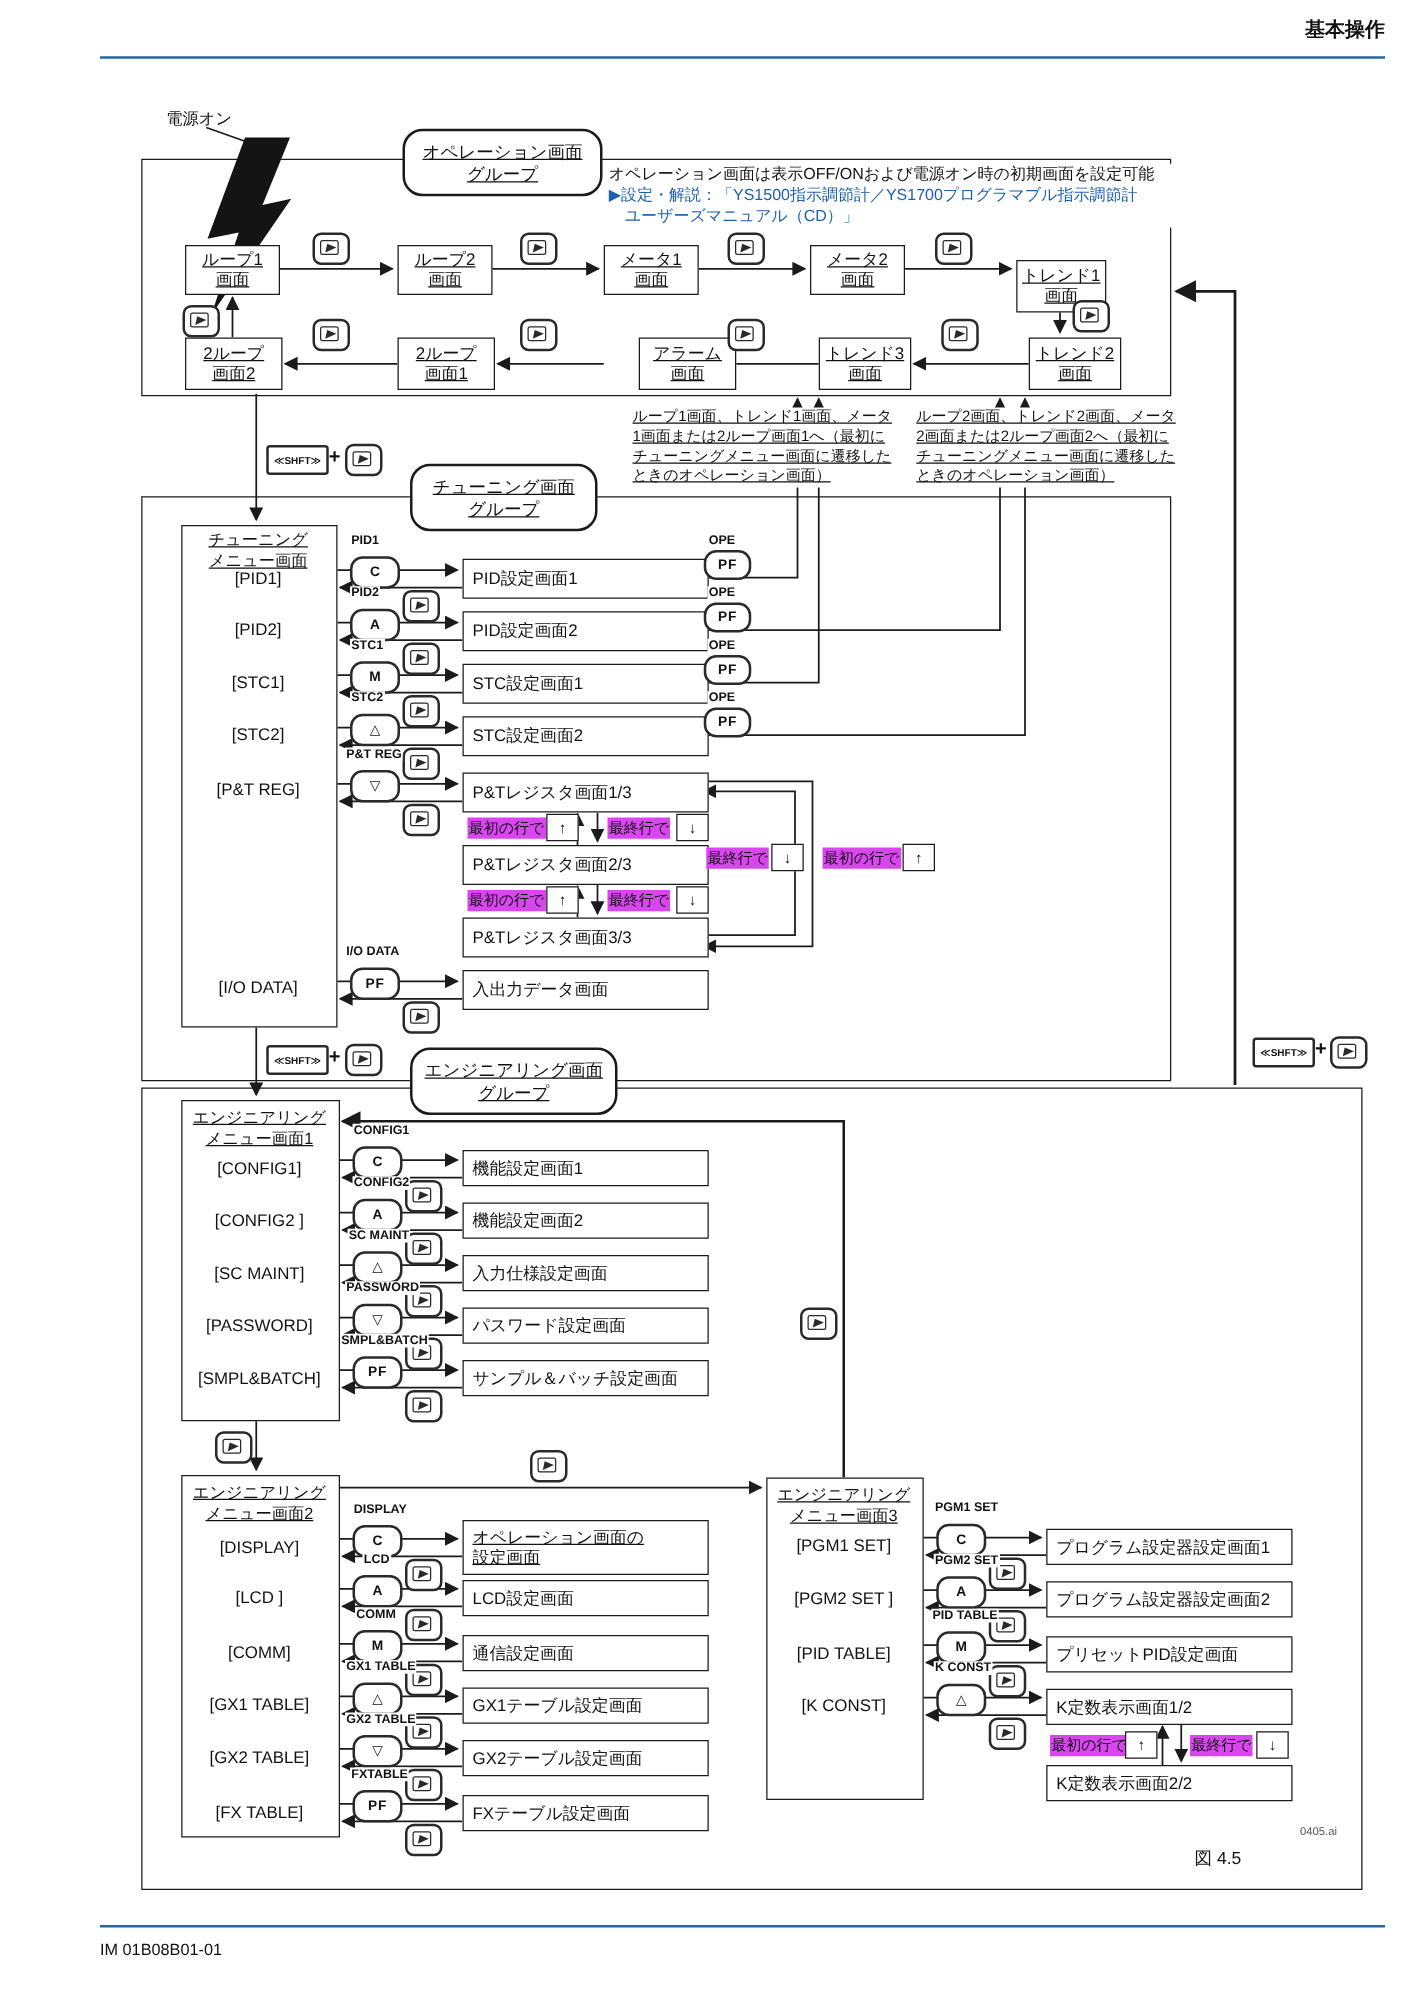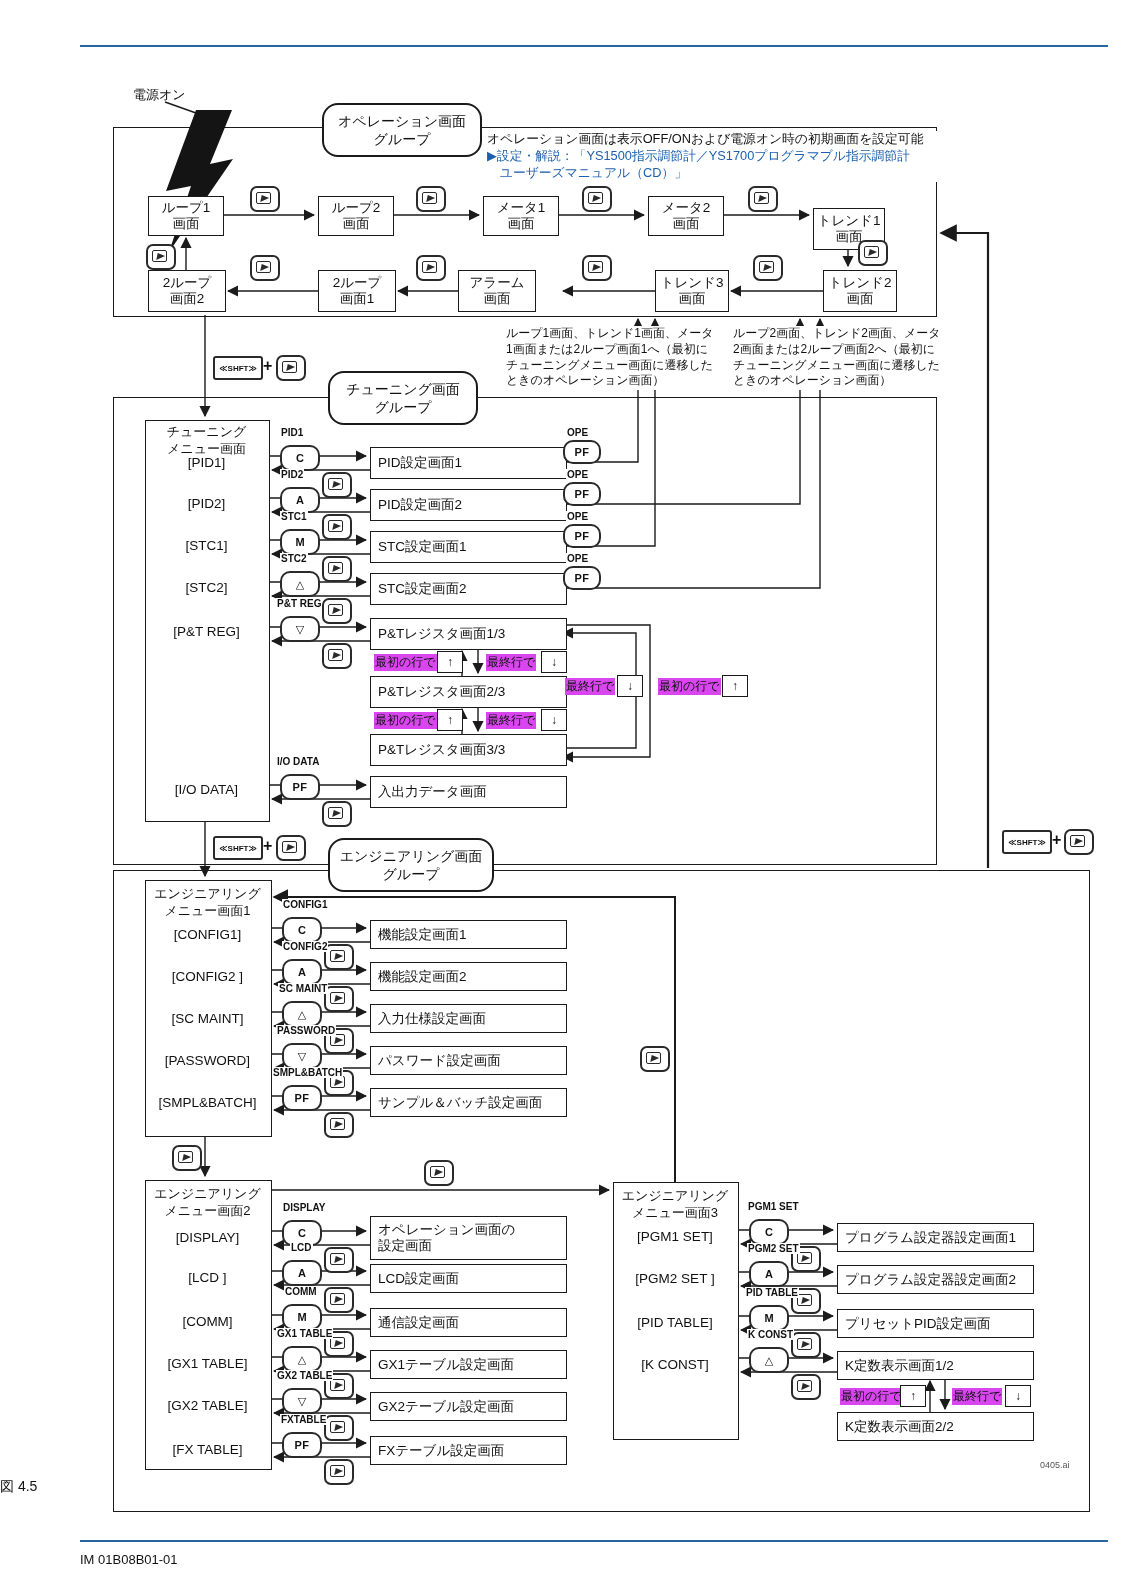--- a/index.html
+++ b/index.html
@@ -1,19 +1,19 @@
 <!DOCTYPE html>
 <html><head>
 <meta charset="utf-8">
 <style>
   html,body{margin:0;padding:0;background:#e8e8e8;}
   .page{position:relative;width:1124px;height:1592px;background:#ffffff;margin:0 auto;
         font-family:"Liberation Sans","DejaVu Sans",sans-serif;color:#111;overflow:hidden;}
   .abs{position:absolute;}
-  .pre{white-space:pre-line;}
+  .pre{white-space:pre-line;text-decoration:underline;}
   .prewrap{white-space:pre-wrap;}
   .grp{position:absolute;border:1.7px solid #1b1b1b;background:transparent;}
   .pill{position:absolute;background:#fff;border:2.6px solid #1b1b1b;border-radius:16px;
         display:flex;align-items:center;justify-content:center;text-align:center;
         font-size:14px;line-height:1.3;font-weight:400;}
   .scr{position:absolute;background:#fff;border:1.6px solid #1b1b1b;display:flex;align-items:center;
        justify-content:center;text-align:center;font-size:13.5px;line-height:1.18;font-weight:400;}
   .tbox{justify-content:flex-start;text-align:left;padding-left:7px;}
   .menu{position:absolute;background:#fff;border:1.7px solid #1b1b1b;}
   .mtitle{position:absolute;text-align:center;font-size:13px;line-height:1.3;font-weight:400;}
@@ -35,20 +35,21 @@
   .navbox{position:absolute;width:24px;height:20px;background:#fff;border:1.6px solid #1b1b1b;
           display:flex;align-items:center;justify-content:center;font-size:12px;}
   .note{position:absolute;background:#fff;font-size:12px;line-height:1.32;}
   .blue{color:#1d5fae;}
 </style>
 </head>
 <body>
 
 <div class="page">
 
+  <div class="abs" style="left:80px;top:14px;width:1028px;text-align:right;font-size:16px;font-weight:700">基本操作</div>
   <div class="abs" style="left:80px;top:45px;width:1028px;height:2.4px;background:#2866a0"></div>
   <div class="abs" style="left:133px;top:86px;font-size:13px">電源オン</div>
 
   <div class="grp" style="left:113px;top:127px;width:822px;height:188px"></div>
   <div class="grp" style="left:113px;top:397px;width:822px;height:466px"></div>
   <div class="grp" style="left:113px;top:870px;width:975px;height:640px"></div>
 
   <svg class="abs" style="left:0;top:0" width="1124" height="1592">
     <defs>
       <marker id="ah" viewBox="0 0 10 10" refX="9" refY="5" markerWidth="8" markerHeight="8" orient="auto-start-reverse">
@@ -166,21 +167,21 @@
 画面</div>
   <div class="scr pre" style="left:648px;top:196px;width:74px;height:38px">メータ2
 画面</div>
   <div class="scr pre" style="left:813px;top:208px;width:70px;height:40px">トレンド1
 画面</div>
 
   <div class="scr pre" style="left:148px;top:270px;width:76px;height:40px">2ループ
 画面2</div>
   <div class="scr pre" style="left:318px;top:270px;width:76px;height:40px">2ループ
 画面1</div>
-  <div class="scr pre" style="left:458px;top:270px;width:76px;height:40px">アラーム
+  <div class="scr pre" style="left:511px;top:270px;width:76px;height:40px">アラーム
 画面</div>
   <div class="scr pre" style="left:655px;top:270px;width:72px;height:40px">トレンド3
 画面</div>
   <div class="scr pre" style="left:823px;top:270px;width:72px;height:40px">トレンド2
 画面</div>
 
   <div class="kdisp" style="left:250px;top:186px"></div>
   <div class="kdisp" style="left:416px;top:186px"></div>
   <div class="kdisp" style="left:582px;top:186px"></div>
   <div class="kdisp" style="left:748px;top:186px"></div>
@@ -370,17 +371,17 @@
   <div class="scr tbox" style="left:837px;top:1309px;width:188px;height:27px">プリセットPID設定画面</div>
   <div class="scr tbox" style="left:837px;top:1351px;width:188px;height:27px">K定数表示画面1/2</div>
   <div class="scr tbox" style="left:837px;top:1412px;width:188px;height:27px">K定数表示画面2/2</div>
 
   <div class="navlab" style="left:840px;top:1388px">最初の行で</div>
   <div class="navbox" style="left:900px;top:1385px">↑</div>
   <div class="navlab" style="left:952px;top:1388px">最終行で</div>
   <div class="navbox" style="left:1005px;top:1385px">↓</div>
 
   <div class="abs" style="left:1040px;top:1460px;font-size:9px;color:#555">0405.ai</div>
-  <div class="abs" style="left:0;top:1478px;width:993px;text-align:left;font-size:14px">図 4.5</div>
+  <div class="abs" style="left:0;top:1478px;width:993px;text-align:right;font-size:14px">図 4.5</div>
   <div class="abs" style="left:80px;top:1540px;width:1028px;height:2.2px;background:#2866a0"></div>
   <div class="abs" style="left:80px;top:1552px;font-size:13px">IM 01B08B01-01</div>
 
 </div>
 
 </body></html>

